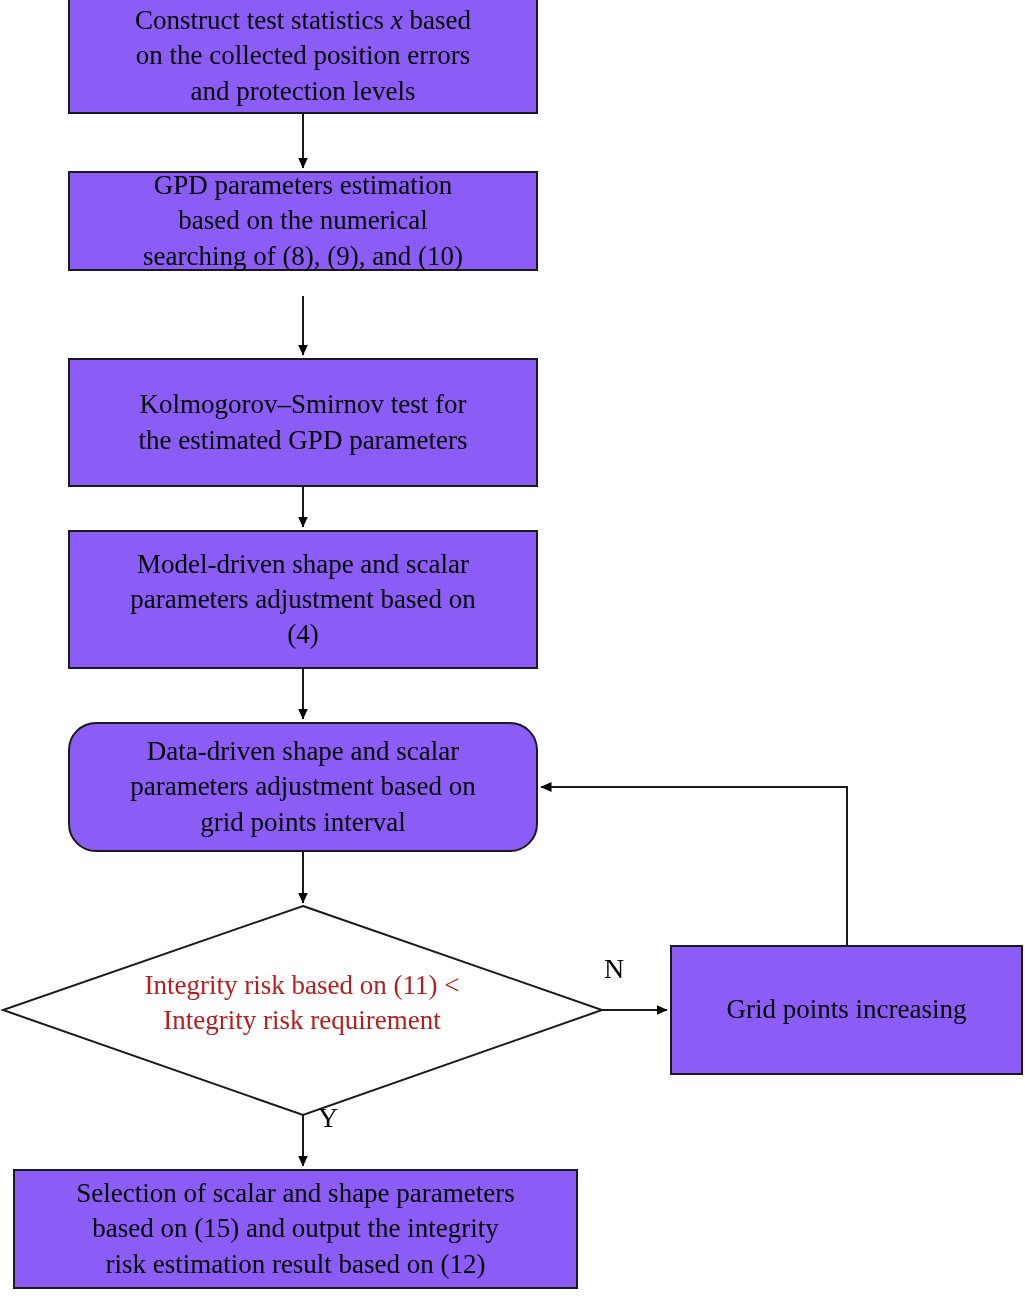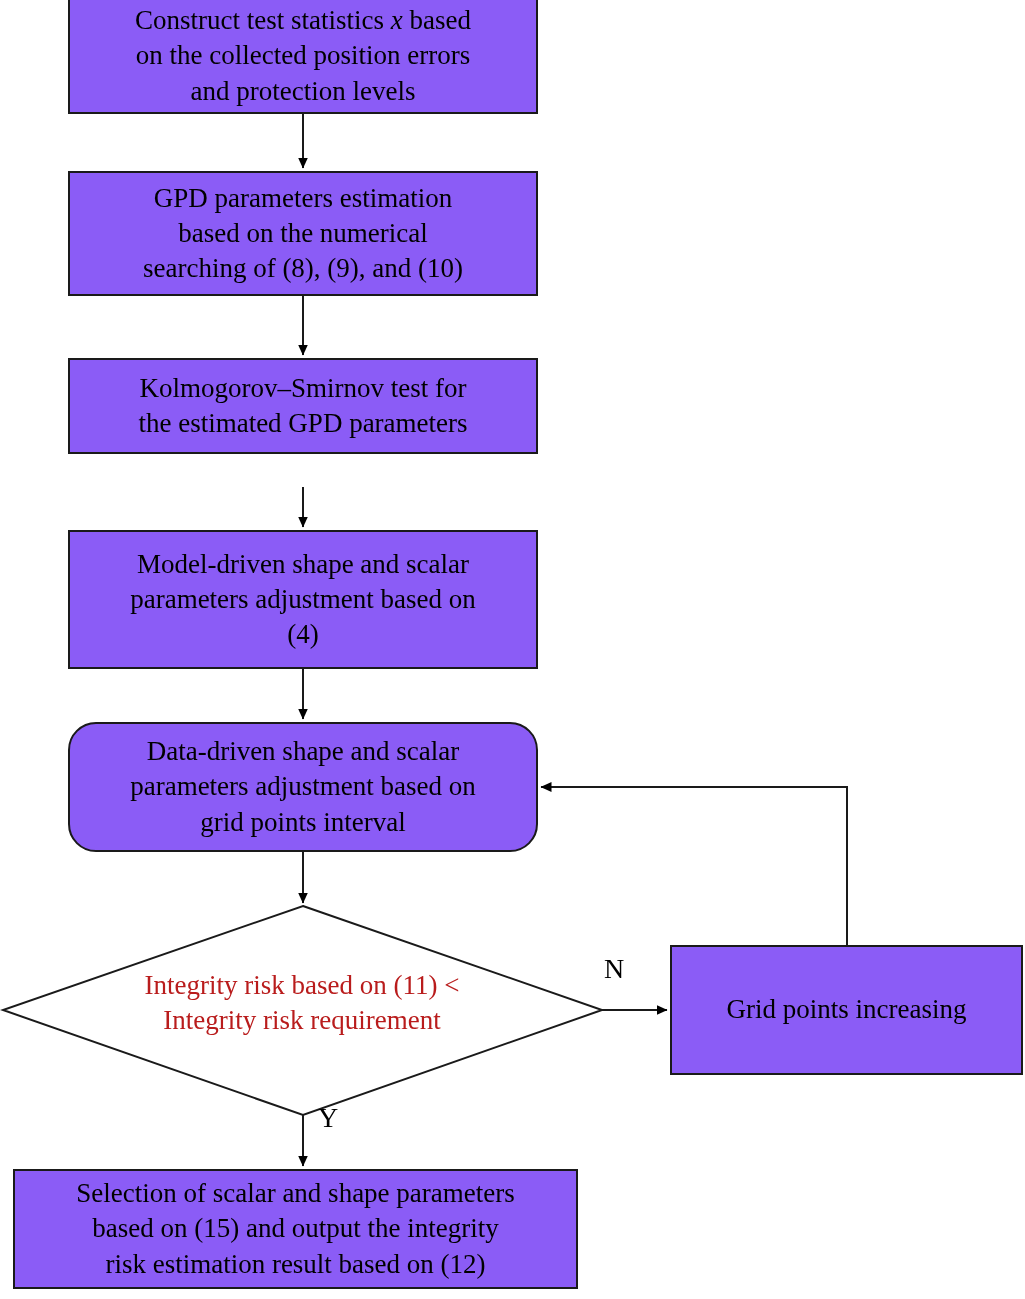--- a/index.html
+++ b/index.html
@@ -61,22 +61,22 @@
     pointer-events: none;
   }
   .branch-label {
     position: absolute;
     font-size: 28px;
     line-height: 1;
     color: #000000;
   }
   
   #node-construct   { left: 68px;  top: 0px;    width: 470px; height: 114px; border-top: none; }
-  #node-gpd         { left: 68px;  top: 171px;  width: 470px; height: 125px; }
-  #node-ks          { left: 68px;  top: 358px;  width: 470px; height: 96px; }
+  #node-gpd         { left: 68px;  top: 171px;  width: 470px; height: 100px; }
+  #node-ks          { left: 68px;  top: 358px;  width: 470px; height: 129px; }
   #node-model       { left: 68px;  top: 530px;  width: 470px; height: 139px; }
   #node-datadriven  { left: 68px;  top: 722px;  width: 470px; height: 130px; border-radius: 28px; }
   #node-gridpoints  { left: 670px; top: 945px;  width: 353px; height: 130px; }
   #node-selection   { left: 13px;  top: 1169px; width: 565px; height: 120px; }
   #diamond-text     { left: 52px;  top: 968px;  width: 500px; }
   #label-n          { left: 604px; top: 955px; }
   #label-y          { left: 318px; top: 1104px; }
 </style>
 </head>
 <body>

